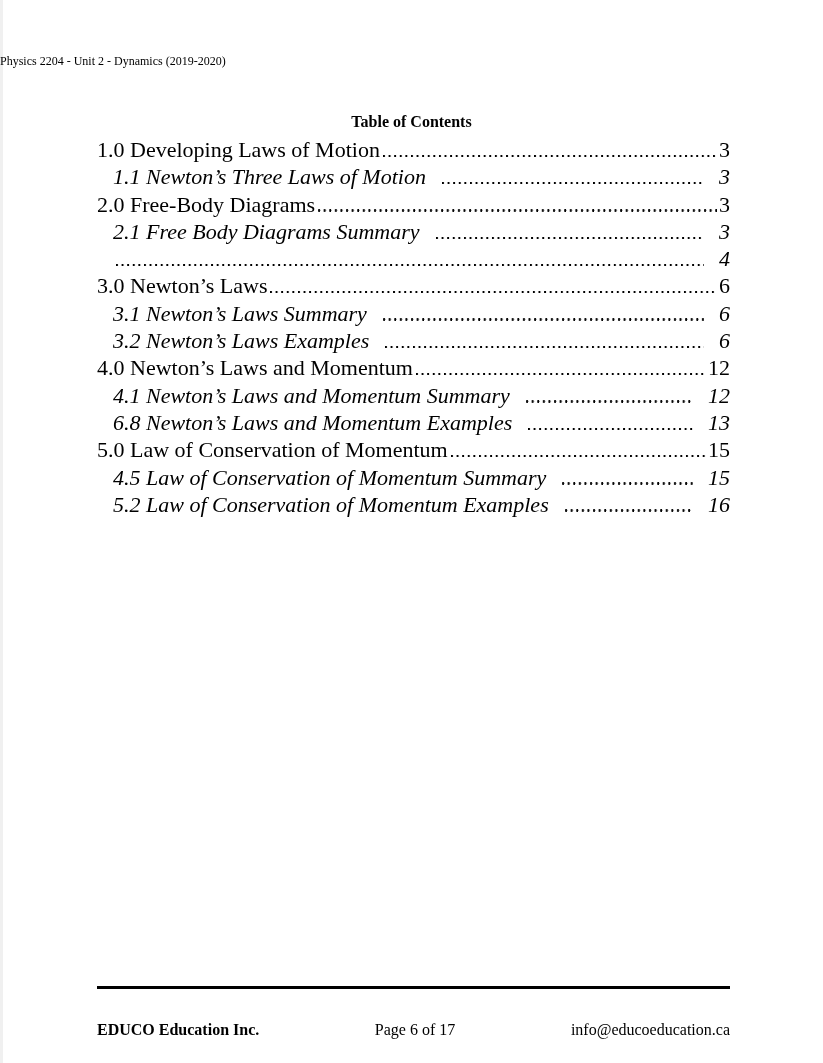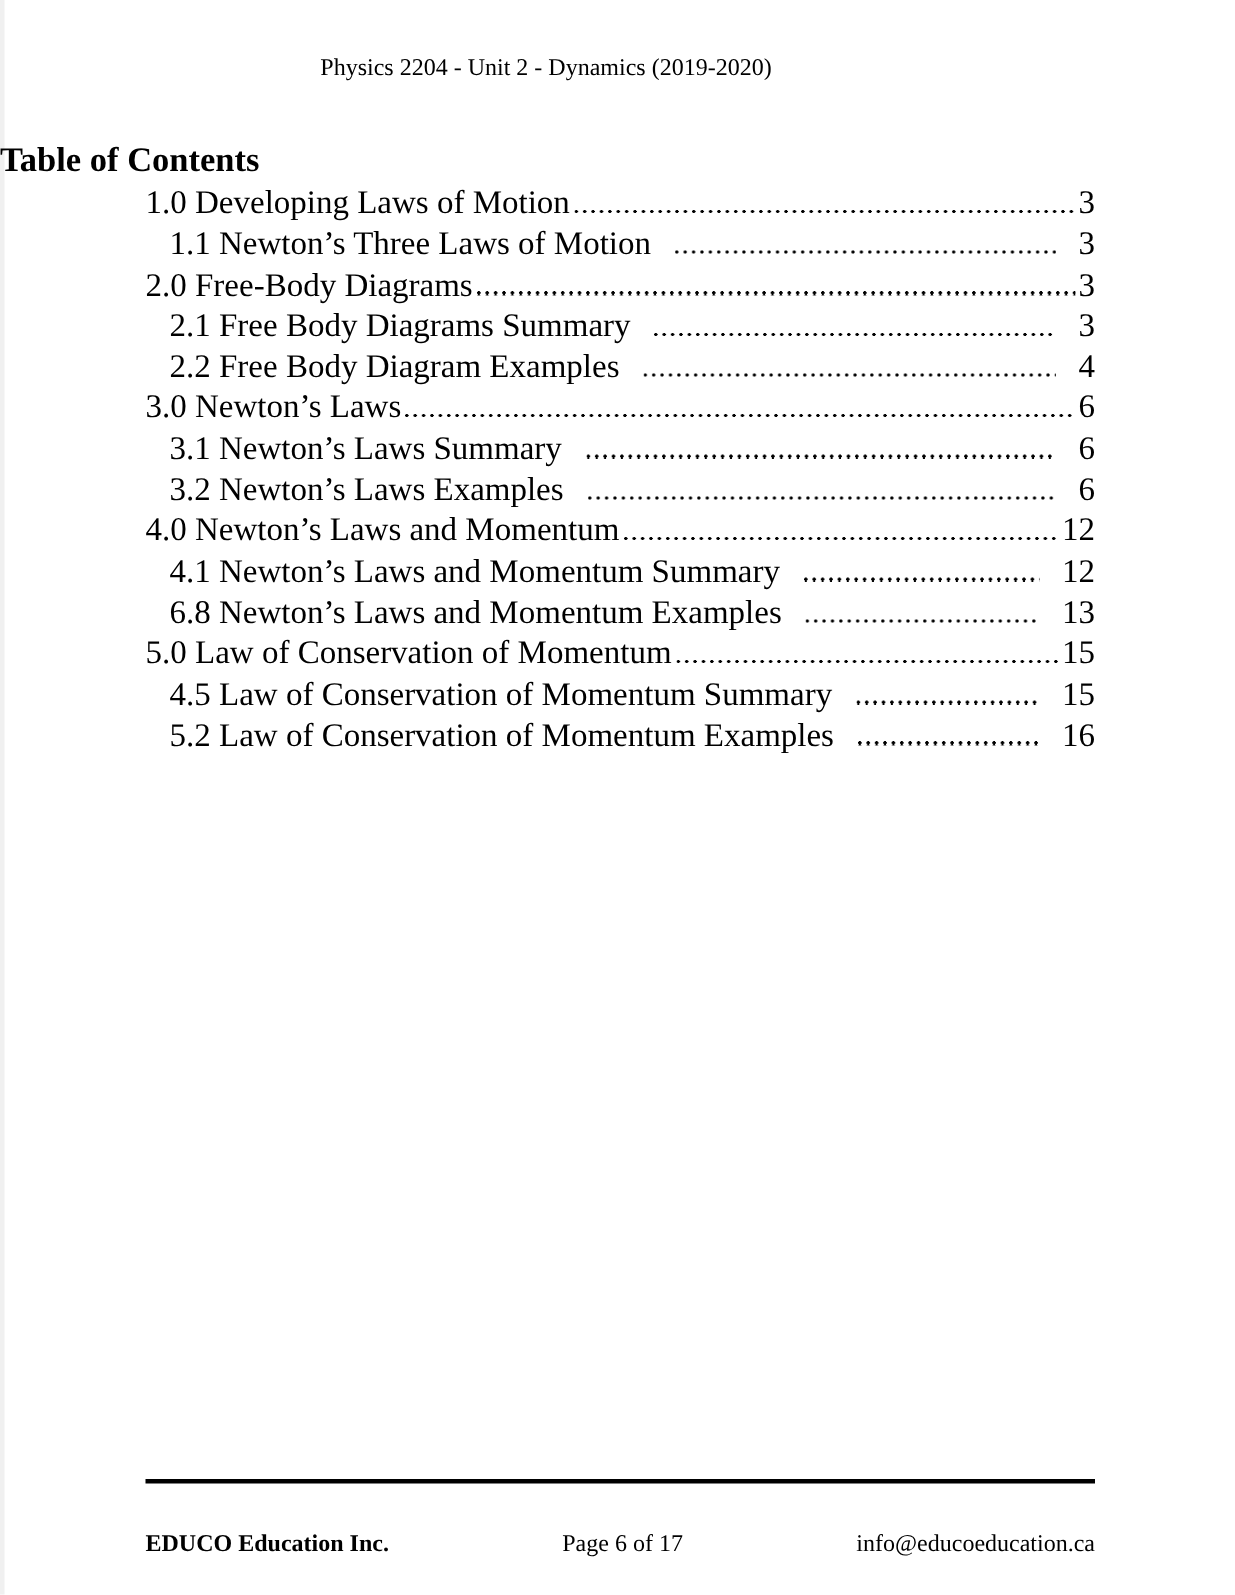--- a/index.html
+++ b/index.html
@@ -11,43 +11,46 @@
     height: 1063px;
     background: #ffffff;
     position: relative;
     font-family: "Liberation Serif", "DejaVu Serif", serif;
     color: #000;
     box-shadow: inset 3px 0 0 #f0f0f0;
     overflow: hidden;
   }
   .doc-header {
     padding: 37px 95px 0 0;
-    text-align: center;
-    font-size: 16px;
+    text-align: left;
+    font-size: 12px;
     line-height: 18px;
+    margin-top: 15px;
   }
   .toc-title {
     margin: 40px 0 0 0;
-    font-size: 23px;
+    text-align: center;
+    font-size: 16px;
     font-weight: bold;
     line-height: 24px;
   }
   .toc-list {
     margin: 7px 93px 0 97px;
   }
   .toc-row {
     display: flex;
     align-items: baseline;
     font-size: 22px;
     line-height: 18.7px;
     margin-bottom: 8.6px;
     cursor: default;
   }
   .toc-row.level-2 {
     padding-left: 16px;
+    font-style: italic;
     gap: 13px;
   }
   .toc-label {
     white-space: nowrap;
   }
   .toc-leader {
     flex: 1 1 auto;
     height: 2.4px;
     margin: 0 2px 0 3px;
     background-image: radial-gradient(circle at 1.2px 1.2px, #000 1px, rgba(0,0,0,0) 1.3px);
@@ -106,21 +109,20 @@
     <span class="toc-label">2.0 Free-Body Diagrams</span>
     <span class="toc-leader"></span>
     <span class="toc-page">3</span>
   </div>
       <div class="toc-row level-2">
     <span class="toc-label">2.1 Free Body Diagrams Summary</span>
     <span class="toc-leader"></span>
     <span class="toc-page">3</span>
   </div>
       <div class="toc-row level-2">
-    <span class="toc-label">2.2 Free Body Diagram Examples</span>
     <span class="toc-leader"></span>
     <span class="toc-page">4</span>
   </div>
       <div class="toc-row level-1">
     <span class="toc-label">3.0 Newton’s Laws</span>
     <span class="toc-leader"></span>
     <span class="toc-page">6</span>
   </div>
       <div class="toc-row level-2">
     <span class="toc-label">3.1 Newton’s Laws Summary</span>

